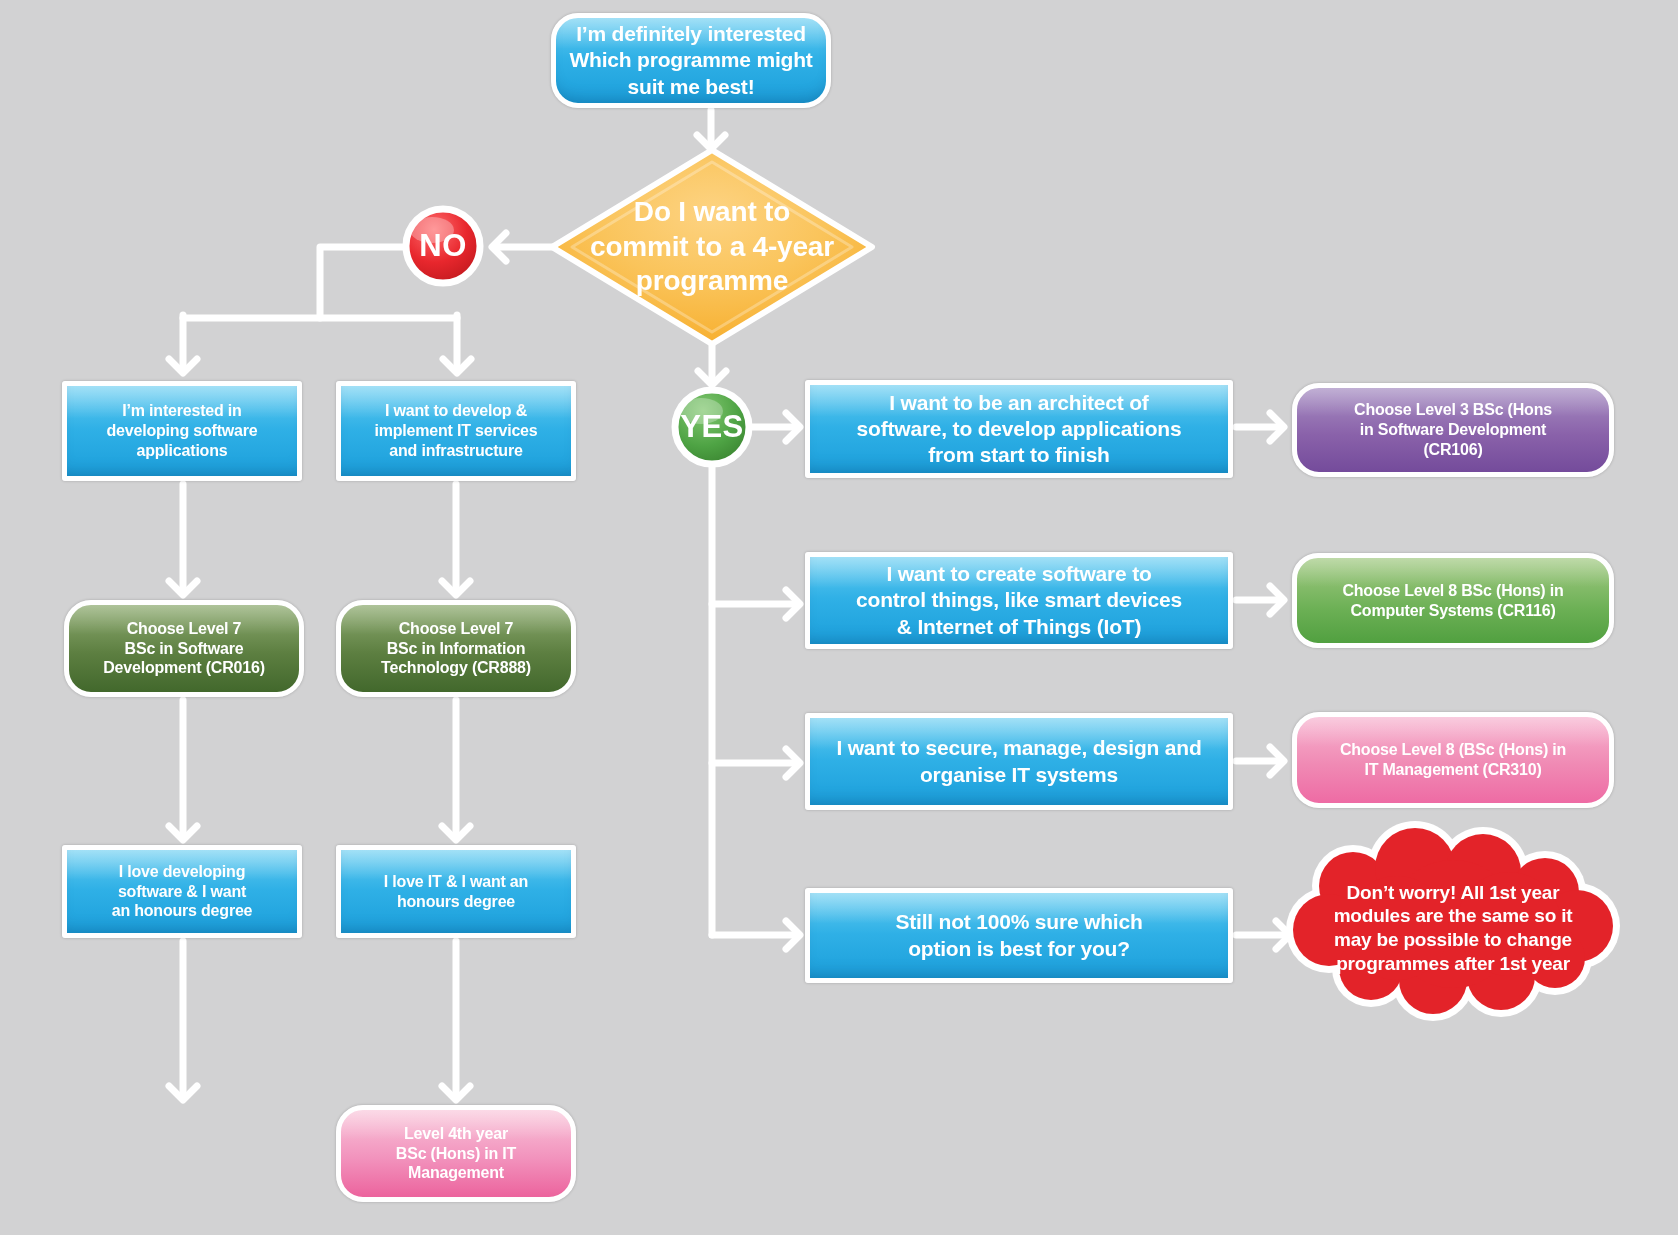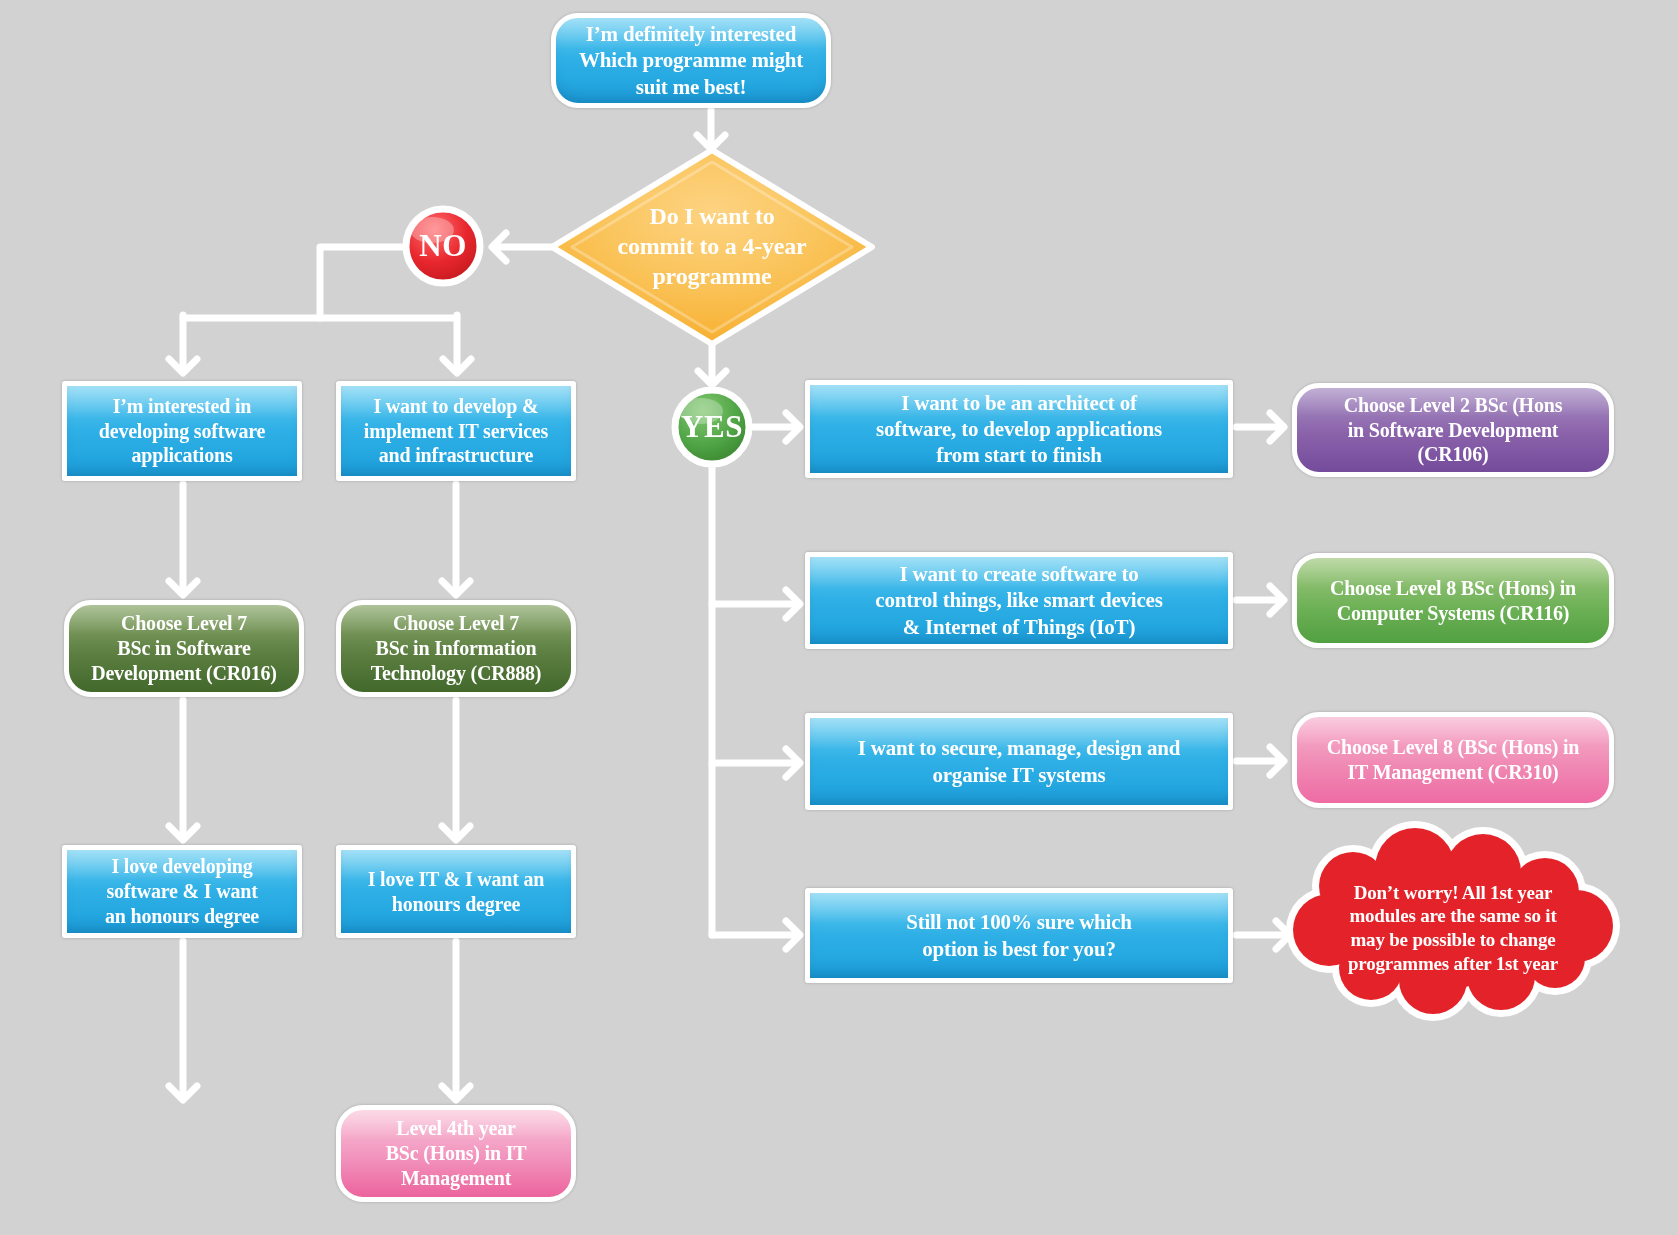--- a/index.html
+++ b/index.html
@@ -1,18 +1,18 @@
 <!DOCTYPE html>
 <html><head>
 <meta charset="utf-8">
 <style>
   html,body{margin:0;padding:0;background:#d2d2d3;}
   #canvas{
     position:relative;width:1678px;height:1235px;background:#d2d2d3;overflow:hidden;
-    font-family:Liberation Serif, serif;font-weight:bold;
+    font-family:Liberation Sans, sans-serif;font-weight:bold;
   }
   #shapes{position:absolute;left:0;top:0;z-index:1;}
   .node{
     position:absolute;z-index:2;display:flex;align-items:center;justify-content:center;
     text-align:center;color:#fff;white-space:pre-line;letter-spacing:-0.2px;
     line-height:1.24;box-sizing:border-box;
   }
   .bordered{border:5px solid #fff;box-shadow:0 0 3px rgba(0,0,0,.22);}
   .rd{border-radius:27px;}
   .sq{border-radius:3px;}
@@ -47,23 +47,23 @@
     background:
       linear-gradient(180deg, rgba(255,255,255,.35) 0%, rgba(255,255,255,0) 34%),
       linear-gradient(180deg,#f9c6da 0%, #f293bd 55%, #ec639d 100%);
   }
   .pinkMid{
     background:
       linear-gradient(180deg, rgba(255,255,255,.32) 0%, rgba(255,255,255,0) 34%),
       linear-gradient(180deg,#f7b3cf 0%, #f08ab4 55%, #ee6ba4 100%);
   }
   .plain{background:transparent;border:none;box-shadow:none;}
-  .f20{font-size:20px;}
+  .f20{font-size:16px;}
   .f21{font-size:21px;}
-  .f22{font-size:24px;}
+  .f22{font-size:28px;}
   .f19{font-size:19px;}
   .badge{font-size:31px;letter-spacing:.5px;}
 </style>
 </head>
 <body>
 
 <div id="canvas">
 
   <svg id="shapes" width="1678" height="1235" viewBox="0 0 1678 1235">
     <defs>
@@ -239,21 +239,21 @@
 control things, like smart devices
 &amp; Internet of Things (IoT)</div>
   <div class="node bordered sq blue f21" style="left:805px;top:380px;width:428px;height:98px;">I want to be an architect of
 software, to develop applications
 from start to finish</div>
   <div class="node bordered sq blue f21" style="left:805px;top:713px;width:428px;height:97px;text-align:center;">I want to secure, manage, design and
 organise IT systems</div>
   <div class="node bordered sq blue f21" style="left:805px;top:888px;width:428px;height:95px;">Still not 100% sure which
 option is best for you?</div>
 
-  <div class="node bordered rd purpleLight f20" style="left:1292px;top:383px;width:322px;height:94px;">Choose Level 2 BSc (Hons
+  <div class="node bordered rd purpleLight f20" style="left:1292px;top:383px;width:322px;height:94px;">Choose Level 3 BSc (Hons
 in Software Development
 (CR106)</div>
   <div class="node bordered rd greenLight f20" style="left:1292px;top:553px;width:322px;height:95px;">Choose Level 8 BSc (Hons) in
 Computer Systems (CR116)</div>
   <div class="node bordered rd pinkMid f20" style="left:1292px;top:712px;width:322px;height:96px;">Choose Level 8 (BSc (Hons) in
 IT Management (CR310)</div>
 
   <div class="node plain f19" style="left:1308px;top:856px;width:290px;height:144px;">Don’t worry! All 1st year
 modules are the same so it
 may be possible to change

